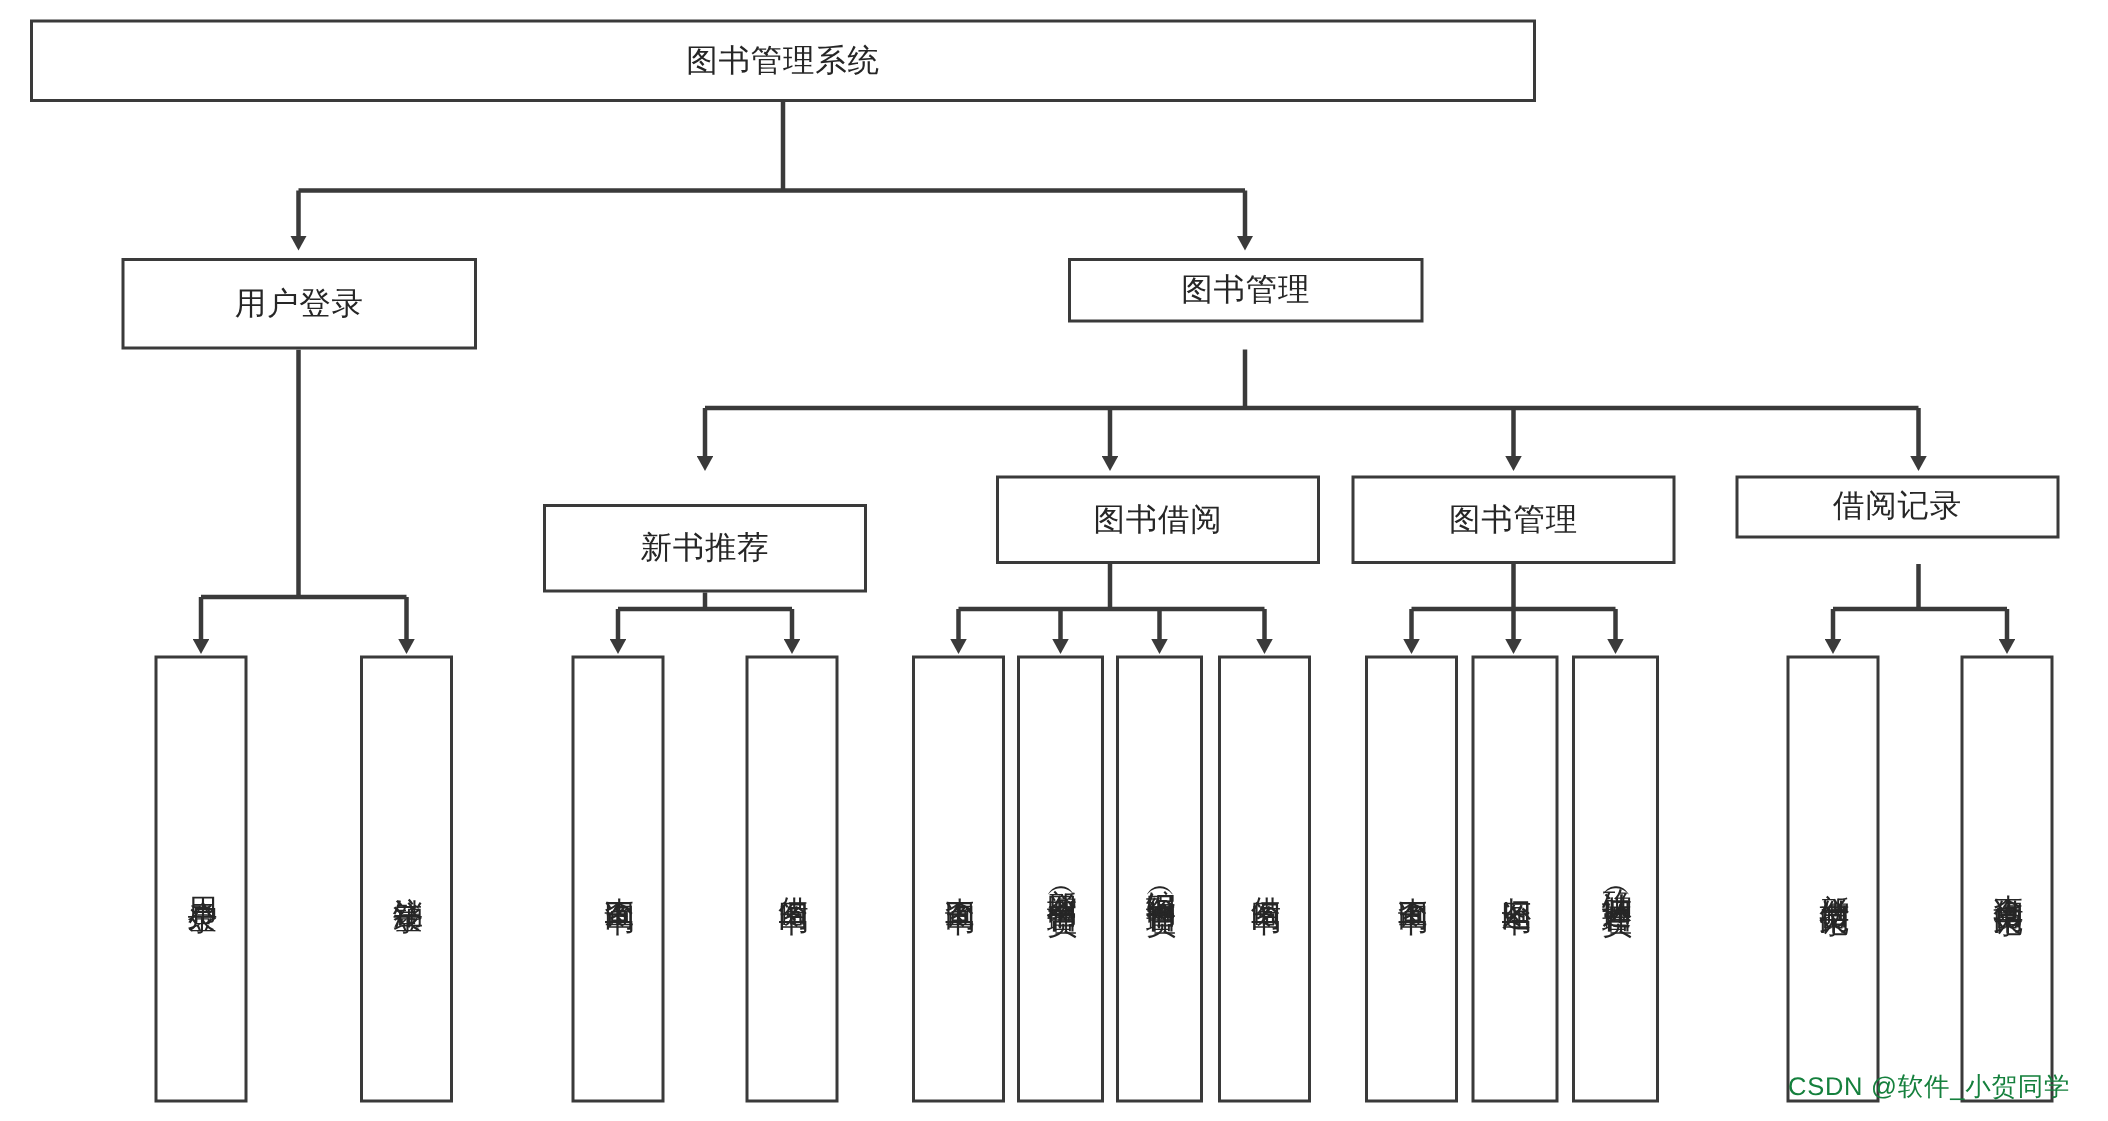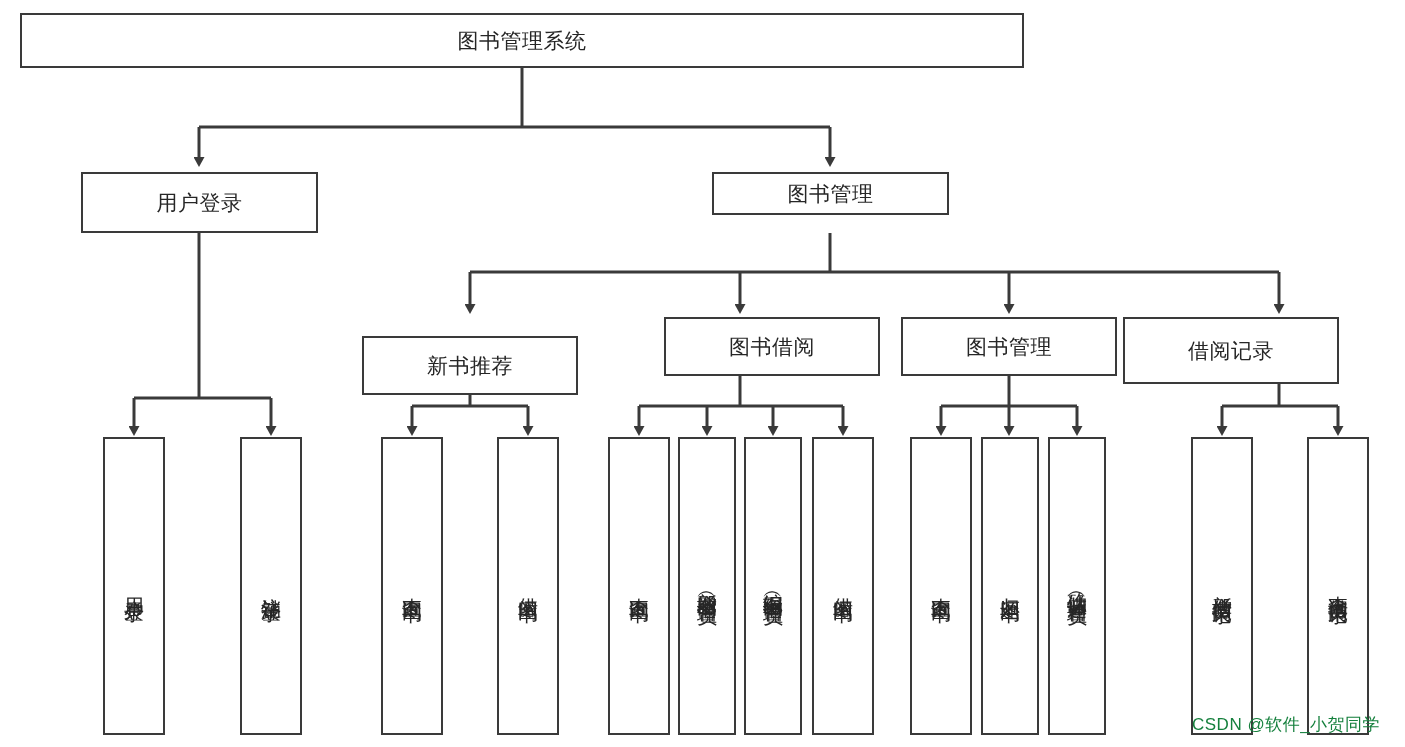--- a/index.html
+++ b/index.html
@@ -131,21 +131,21 @@
 
   <div class="node h" style="left:362px; top:317px; width:216px; height:59px;margin-top:19px;">
     <span>新书推荐</span>
   </div>
   <div class="node h" style="left:632px; top:317px; width:216px; height:59px;margin-left:32px;">
     <span>图书借阅</span>
   </div>
   <div class="node h" style="left:901px; top:317px; width:216px; height:59px;">
     <span>图书管理</span>
   </div>
-  <div class="node h" style="left:1123px; top:317px; width:216px; height:67px;">
+  <div class="node h" style="left:1157px; top:317px; width:216px; height:42px;">
     <span>借阅记录</span>
   </div>
 
   <div class="node v" style="left:103px; top:437px; width:62px; height:298px;">
     <span class="vtext">用户登录</span>
   </div>
   <div class="node v" style="left:240px; top:437px; width:62px; height:298px;">
     <span class="vtext">注销登录</span>
   </div>
 

